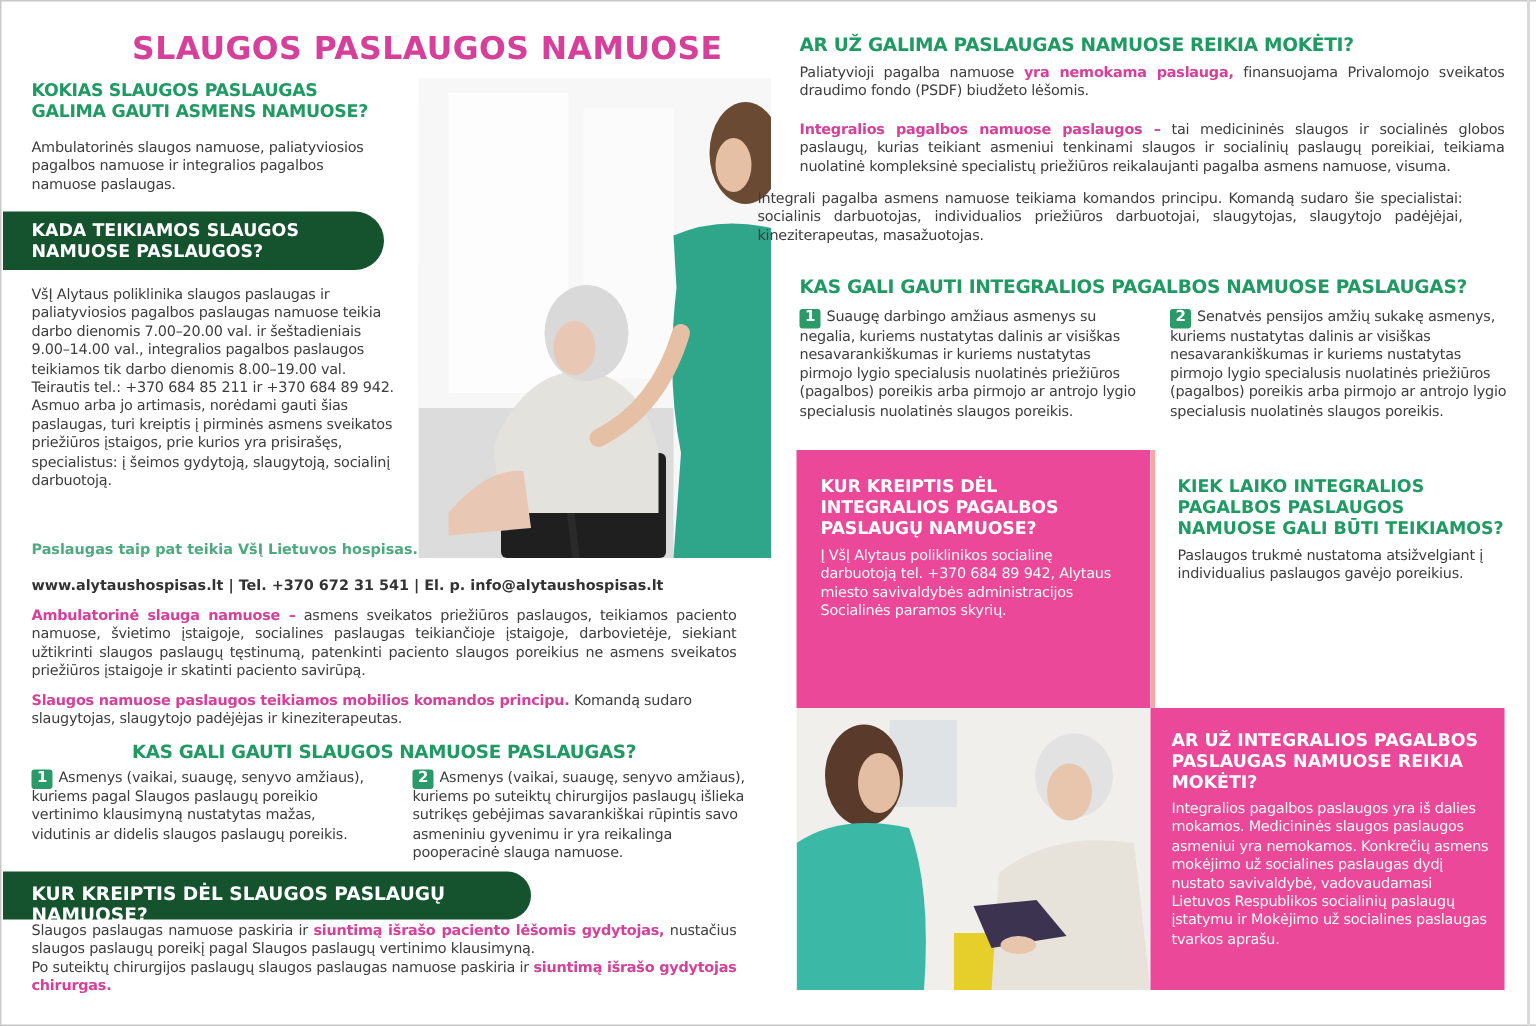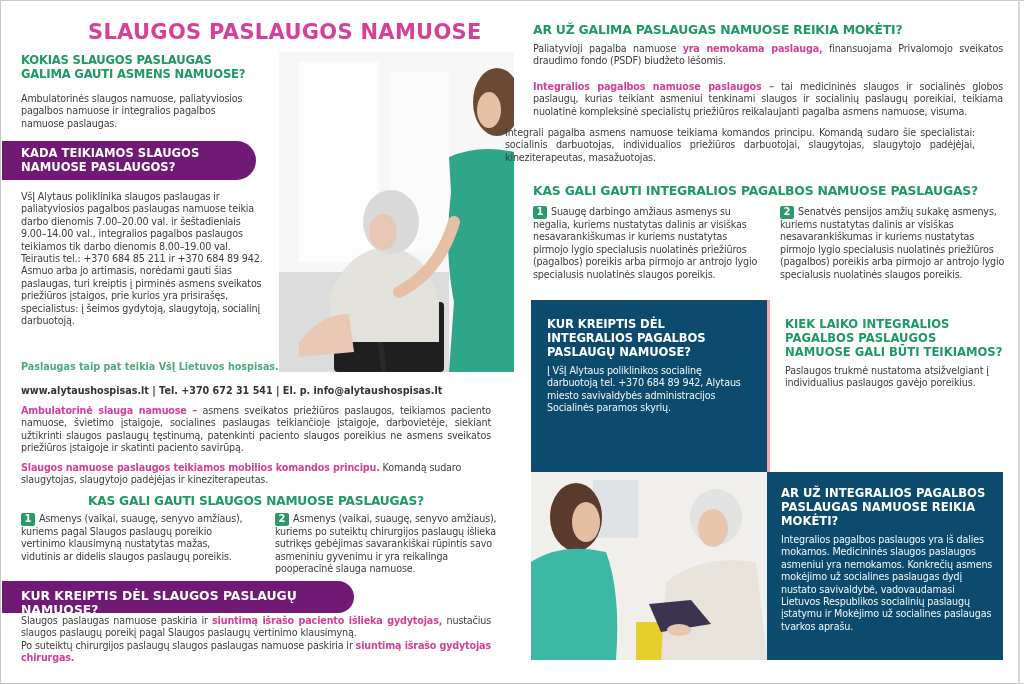--- a/index.html
+++ b/index.html
@@ -6,21 +6,21 @@
   html, body { width: 1024px; height: 684px; background: #ffffff; overflow: hidden; }
   body { font-family: "DejaVu Sans", sans-serif; color: #3d3d3d; position: relative; }
   .frame { position: absolute; left: 0; top: 0; width: 1024px; height: 684px; border: 1px solid #c8c8c8; border-right: none; }
   .fold { position: absolute; left: 1018px; top: 0; width: 2px; height: 684px; background: #d9d9d9; }
   .pink { color: #d6409a; }
   .txt { font-size: 9.6px; line-height: 12.4px; letter-spacing: -0.15px; }
   .just { text-align: justify; }
 
   .title { position: absolute; left: 88px; top: 20px; font-family: "DejaVu Sans", sans-serif; font-weight: bold; font-size: 21px; letter-spacing: 0.3px; color: #d6409a; }
   .h-green { font-family: "DejaVu Sans", sans-serif; font-weight: bold; color: #1f9a63; letter-spacing: -0.2px; }
-  .pill { position: absolute; background: #701a75; color: #fff; font-weight: bold; border-radius: 0 22px 22px 0; }
+  .pill { position: absolute; background: #14532d; color: #fff; font-weight: bold; border-radius: 0 22px 22px 0; }
 
   
   .q1 { position: absolute; left: 21px; top: 53px; width: 240px; font-size: 11.6px; line-height: 14px; }
   .a1 { position: absolute; left: 21px; top: 93px; width: 240px; }
   .pill1 { left: 2px; top: 141px; width: 254px; height: 39px; padding: 5px 0 0 19px; font-size: 11.6px; line-height: 14px; }
   .a2 { position: absolute; left: 21px; top: 191px; width: 245px; }
   .hospis { position: absolute; left: 21px; top: 361px; font-size: 9.6px; font-weight: bold; color: #4daa7e; }
   .contacts { position: absolute; left: 21px; top: 385px; font-size: 9.6px; font-weight: bold; color: #333; }
   .amb { position: absolute; left: 21px; top: 405px; width: 470px; }
   .mob { position: absolute; left: 21px; top: 462px; width: 470px; }
@@ -37,21 +37,21 @@
 
   
   .q6 { position: absolute; left: 533px; top: 22px; font-size: 12.4px; }
   .a6 { position: absolute; left: 533px; top: 43px; width: 470px; }
   .a7 { position: absolute; left: 533px; top: 81px; width: 470px; }
   .a8 { position: absolute; left: 505px; top: 127px; width: 470px; }
   .q9 { position: absolute; left: 533px; top: 183px; font-size: 12.4px; }
   .r1 { left: 533px; top: 206px; width: 230px; }
   .r2 { left: 780px; top: 206px; width: 230px; }
 
-  .box-green { position: absolute; background: #0c4a6e; color: #fff; }
+  .box-green { position: absolute; background: #ec4899; color: #fff; }
   .bx1 { left: 531px; top: 300px; width: 236px; height: 172px; padding: 17px 14px 0 16px; }
   .bx1 .h { font-weight: bold; font-size: 11.6px; line-height: 14px; margin-bottom: 6px; letter-spacing: -0.1px; }
   .bx2 { position: absolute; left: 767px; top: 300px; width: 250px; height: 172px; padding: 17px 14px 0 15px; background: #fff; border-left: 3px solid #fca5a5; }
   .bx2 .h { font-weight: bold; font-size: 11.6px; line-height: 14px; margin-bottom: 6px; color: #1f9a63; }
   .photo2 { position: absolute; left: 531px; top: 472px; width: 236px; height: 188px; overflow: hidden; background: #efefed; }
   .bx3 { left: 767px; top: 472px; width: 236px; height: 188px; padding: 14px 10px 0 14px; }
   .bx3 .h { font-weight: bold; font-size: 11.6px; line-height: 14px; margin-bottom: 6px; }
   .whiteTxt { color: #f3fbf6; }
 </style>
 </head>
@@ -104,21 +104,21 @@
 <h2 class="q3 h-green">KAS GALI GAUTI SLAUGOS NAMUOSE PASLAUGAS?</h2>
 <div class="numcol n1 txt">
   <span class="num">1</span><span>Asmenys (vaikai, suaugę, senyvo amžiaus), kuriems pagal Slaugos paslaugų poreikio vertinimo klausimyną nustatytas mažas, vidutinis ar didelis slaugos paslaugų poreikis.</span>
 </div>
 <div class="numcol n2 txt">
   <span class="num">2</span><span>Asmenys (vaikai, suaugę, senyvo amžiaus), kuriems po suteiktų chirurgijos paslaugų išlieka sutrikęs gebėjimas savarankiškai rūpintis savo asmeniniu gyvenimu ir yra reikalinga pooperacinė slauga namuose.</span>
 </div>
 
 <h2 class="pill pill2">KUR KREIPTIS DĖL SLAUGOS PASLAUGŲ NAMUOSE?</h2>
 <div class="a5 txt just">
-  <span>Slaugos paslaugas namuose paskiria ir </span><span class="pink" style="font-weight:bold">siuntimą išrašo paciento išlieka gydytojas,</span><span> nustačius slaugos paslaugų poreikį pagal Slaugos paslaugų vertinimo klausimyną.</span><br>
+  <span>Slaugos paslaugas namuose paskiria ir </span><span class="pink" style="font-weight:bold">siuntimą išrašo paciento lėšomis gydytojas,</span><span> nustačius slaugos paslaugų poreikį pagal Slaugos paslaugų vertinimo klausimyną.</span><br>
   <span>Po suteiktų chirurgijos paslaugų slaugos paslaugas namuose paskiria ir </span><span class="pink" style="font-weight:bold">siuntimą išrašo gydytojas chirurgas.</span>
 </div>
 
 <h2 class="q6 h-green">AR UŽ GALIMA PASLAUGAS NAMUOSE REIKIA MOKĖTI?</h2>
 <p class="a6 txt just"><span>Paliatyvioji pagalba namuose </span><span class="pink" style="font-weight:bold">yra nemokama paslauga,</span><span> finansuojama Privalomojo sveikatos draudimo fondo (PSDF) biudžeto lėšomis.</span></p>
 <p class="a7 txt just"><span class="pink" style="font-weight:bold">Integralios pagalbos namuose paslaugos –</span><span> tai medicininės slaugos ir socialinės globos paslaugų, kurias teikiant asmeniui tenkinami slaugos ir socialinių paslaugų poreikiai, teikiama nuolatinė kompleksinė specialistų priežiūros reikalaujanti pagalba asmens namuose, visuma.</span></p>
 <p class="a8 txt just">Integrali pagalba asmens namuose teikiama komandos principu. Komandą sudaro šie specialistai: socialinis darbuotojas, individualios priežiūros darbuotojai, slaugytojas, slaugytojo padėjėjai, kineziterapeutas, masažuotojas.</p>
 
 <h2 class="q9 h-green">KAS GALI GAUTI INTEGRALIOS PAGALBOS NAMUOSE PASLAUGAS?</h2>
 <div class="numcol r1 txt">

